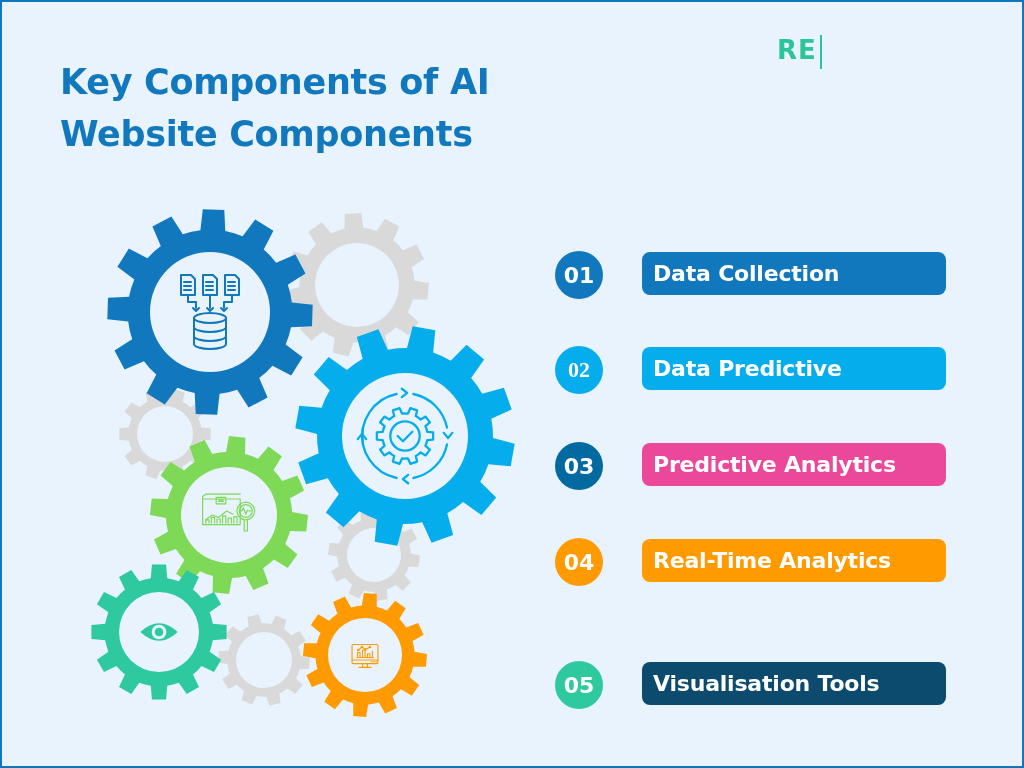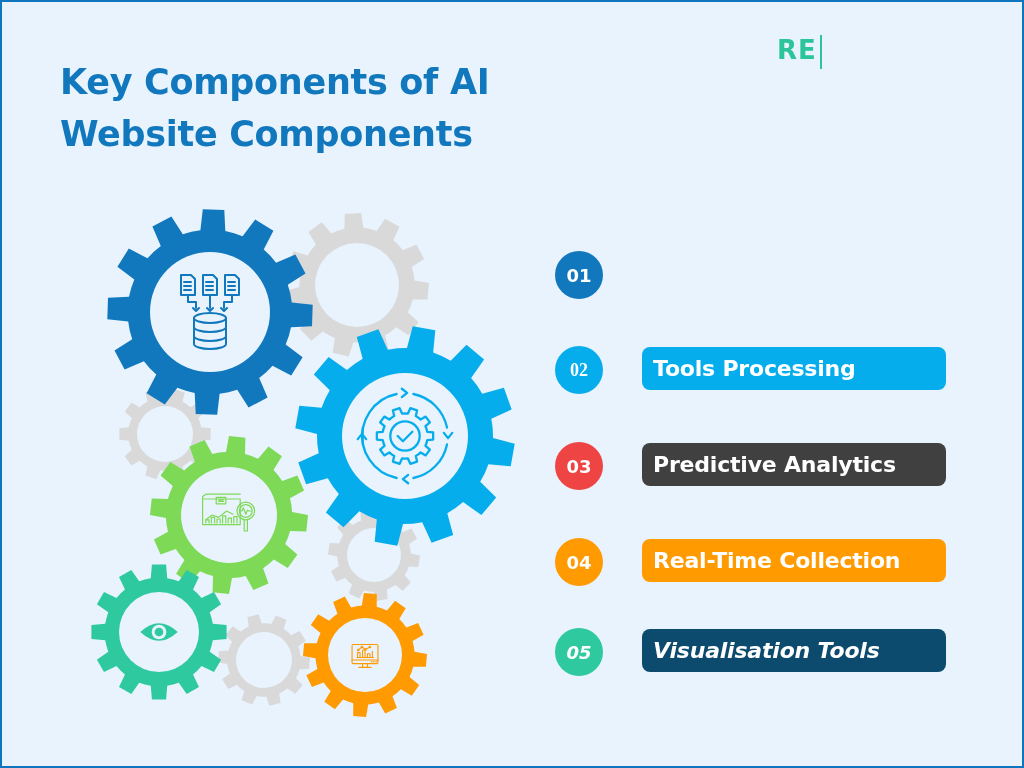--- a/index.html
+++ b/index.html
@@ -25,21 +25,21 @@
   .logo .re { color: #2cc49a; }
   .logo .bar { display: inline-block; width: 2px; height: 34px; background: #2cc49a; margin: 0 4px 0 3px; }
   .logo .pos {
     background: linear-gradient(90deg, #1ab0d6 0%, #1278be 55%, #2a4f7c 100%);
     -webkit-background-clip: text; background-clip: text; color: transparent;
   }
   .gears { position: absolute; left: 0; top: 0; }
   .item { position: absolute; left: 553px; width: 392px; height: 48px; }
   .num {
     position: absolute; left: 0; top: 0; width: 48px; height: 48px; border-radius: 50%;
-    color: #fff; font-weight: bold; font-size: 18px; display: flex; align-items: center; justify-content: center;
+    color: #fff; font-weight: bold; font-size: 22px; display: flex; align-items: center; justify-content: center;
   }
   .pill {
     position: absolute; left: 87px; top: 1px; width: 304px; height: 43px; border-radius: 8px;
     color: #fff; font-weight: bold; font-size: 22px; display: flex; align-items: center; padding-left: 11px;
     box-sizing: border-box; white-space: nowrap; letter-spacing: -0.2px;
   }
 </style>
 </head>
 <body>
 
@@ -151,31 +151,32 @@
             <circle cx="1" cy="-9" r="1.2"></circle>
             <circle cx="8" cy="-13" r="1.2"></circle>
     </g>
         </g>
       </g>
     </svg>
 
   <div id="items">
     <div class="item" style="top: 249px;">
       <div class="num" style="background: rgb(18, 120, 190);">01</div>
+      <div class="pill" style="background: rgb(18, 120, 190);">Data Collection</div>
     </div>
     <div class="item" style="top: 344px;">
       <div class="num" style="background: rgb(6, 173, 236); font-family: Liberation Serif, serif;">02</div>
-      <div class="pill" style="background: rgb(6, 173, 236);">Tools Processing</div>
+      <div class="pill" style="background: rgb(6, 173, 236);">Data Predictive</div>
     </div>
     <div class="item" style="top: 440px;">
-      <div class="num" style="background: #ef4444;">03</div>
-      <div class="pill" style="background: #404040;">Predictive Analytics</div>
+      <div class="num" style="background: #0369a1;">03</div>
+      <div class="pill" style="background: #ec4899;">Predictive Analytics</div>
     </div>
     <div class="item" style="top: 536px;">
       <div class="num" style="background: rgb(255, 154, 0);">04</div>
-      <div class="pill" style="background: rgb(255, 154, 0);">Real-Time Collection</div>
+      <div class="pill" style="background: rgb(255, 154, 0);">Real-Time Analytics</div>
     </div>
-    <div class="item" style="top: 626px; font-style: italic;">
+    <div class="item" style="top: 659px;">
       <div class="num" style="background: rgb(46, 201, 158);">05</div>
       <div class="pill" style="background: #0c4a6e;">Visualisation Tools</div>
     </div>
   </div>
 </div>
 
 </body></html>

